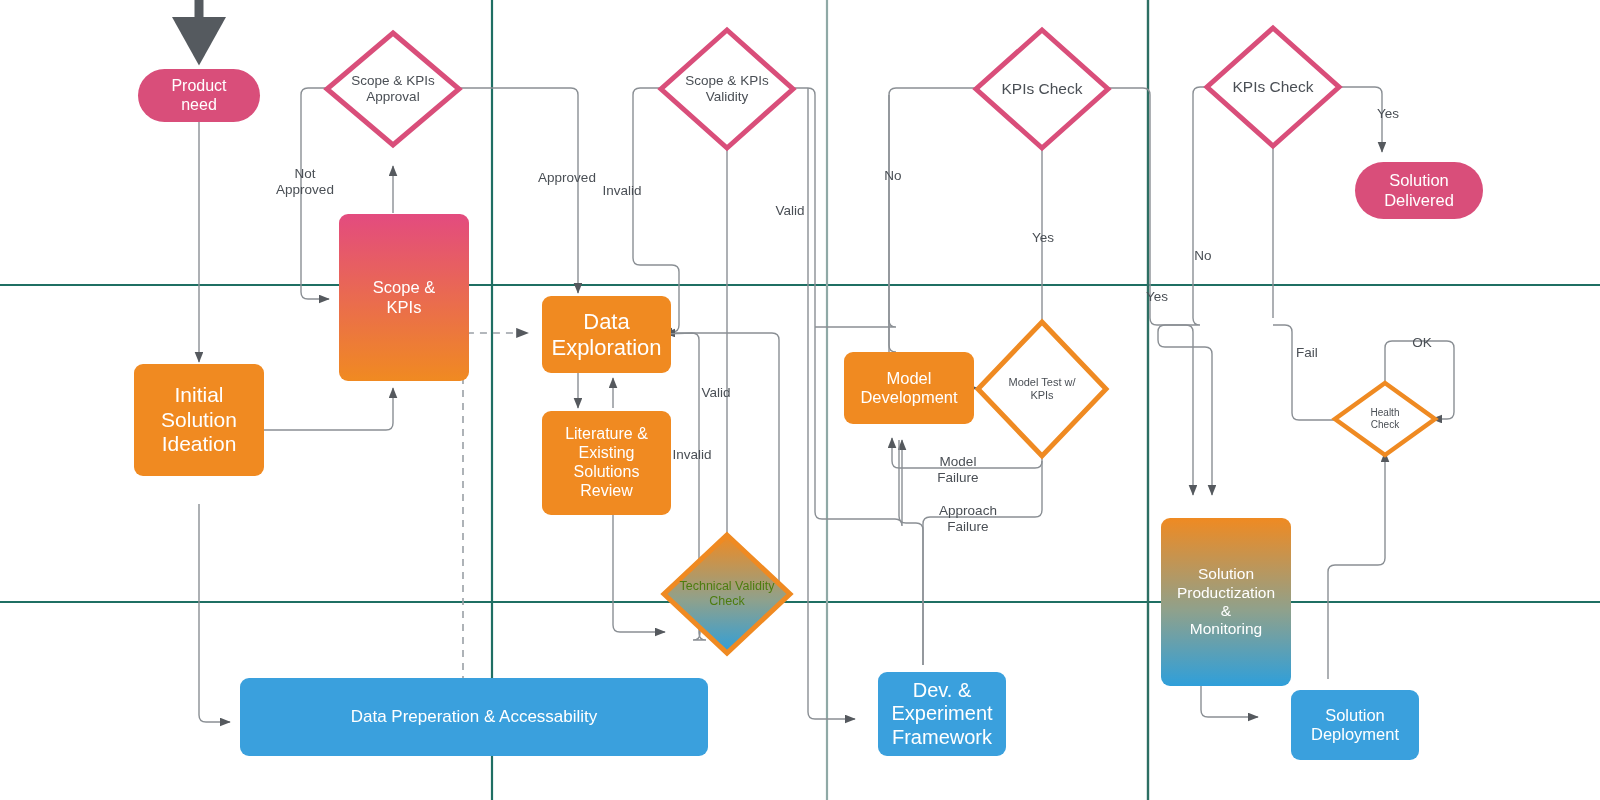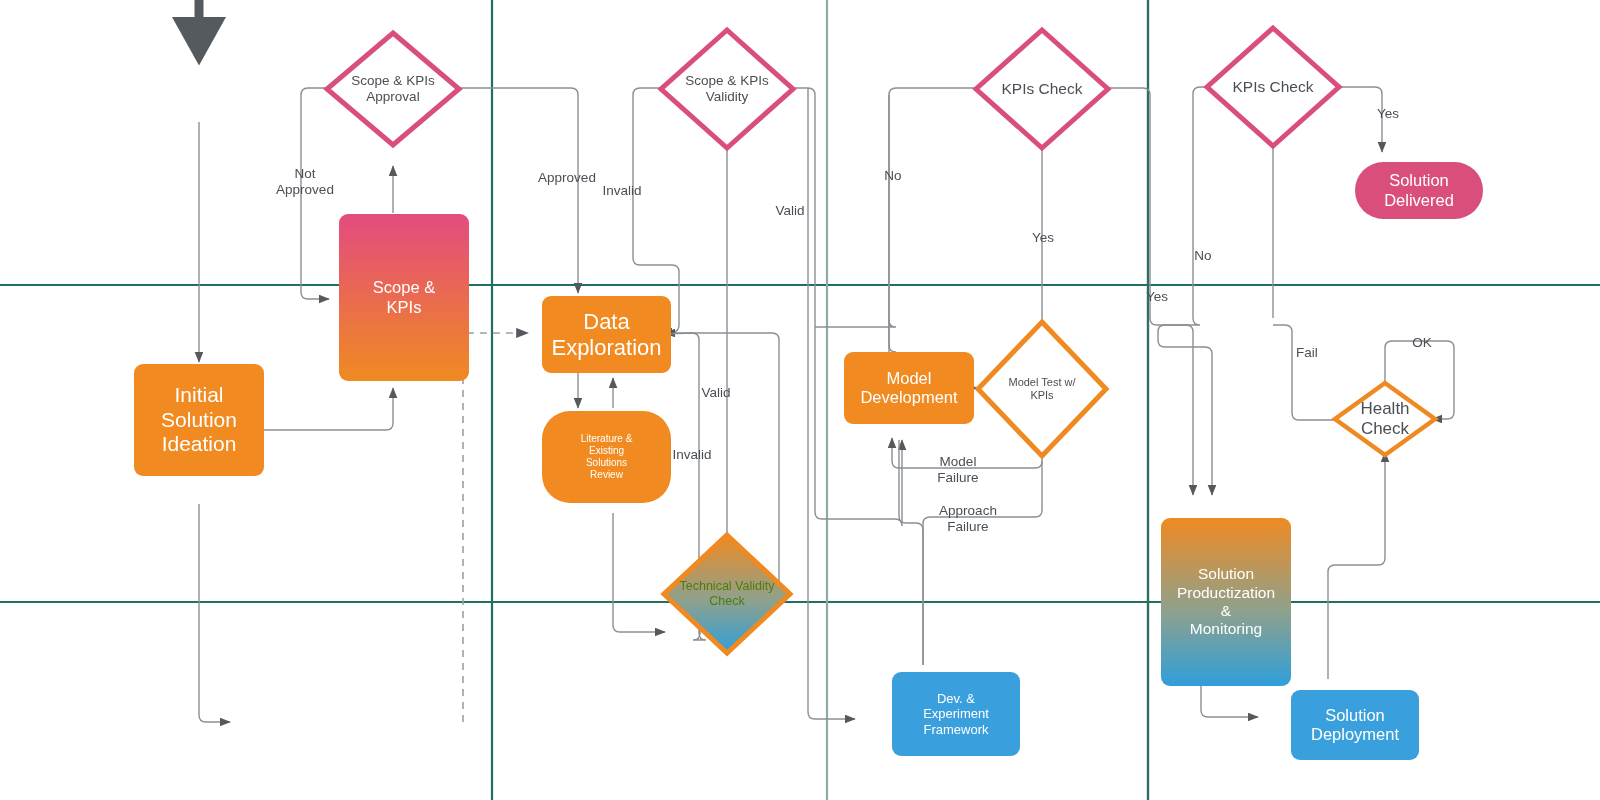--- a/index.html
+++ b/index.html
@@ -152,50 +152,56 @@
   </div>
   <div class="dtxt" style="left:972px;top:76px;width:140px;height:26px;font-size:15.5px;">
     <span>KPIs Check</span>
   </div>
   <div class="dtxt" style="left:1203px;top:74px;width:140px;height:26px;font-size:15.5px;">
     <span>KPIs Check</span>
   </div>
   <div class="dtxt" style="left:982px;top:366px;width:120px;height:46px;font-size:11px;">
     <span>Model Test w/<br>KPIs</span>
   </div>
-  <div class="dtxt" style="left:1338px;top:396px;width:94px;height:46px;font-size:17px;">
+  <div class="dtxt" style="left:1338px;top:396px;width:94px;height:46px;font-size:10px;">
     <span>Health<br>Check</span>
   </div>
   <div class="dtxt dtxt-w" style="left:652px;top:572px;width:150px;height:44px;font-size:12.5px;">
     <span>Technical Validity<br>Check</span>
   </div>
 
+  <div class="node pill" style="left:138px;top:69px;width:122px;height:53px;background:#d94e7a;font-size:16px;">
+    <span>Product<br>need</span>
+  </div>
 
   <div class="node rect" style="left:339px;top:214px;width:130px;height:167px;background:linear-gradient(#e34b7f,#f08a21);font-size:16.5px;">
     <span>Scope &amp;<br>KPIs</span>
   </div>
 
   <div class="node rect" style="left:134px;top:364px;width:130px;height:112px;background:#f08a21;font-size:21px;">
     <span>Initial<br>Solution<br>Ideation</span>
   </div>
 
   <div class="node rect" style="left:542px;top:296px;width:129px;height:77px;background:#f08a21;font-size:22px;">
     <span>Data<br>Exploration</span>
   </div>
 
-  <div class="node rect" style="left:542px;top:411px;width:129px;height:92px;background:#f08a21;font-size:10px;border-radius:28px;">
+  <div class="node rect" style="left:542px;top:411px;width:129px;height:104px;background:#f08a21;font-size:16px;">
     <span>Literature &amp;<br>Existing<br>Solutions<br>Review</span>
   </div>
 
+  <div class="node rect" style="left:240px;top:678px;width:468px;height:78px;background:#3aa0dd;font-size:17px;">
+    <span>Data Preperation &amp; Accessability</span>
+  </div>
 
   <div class="node rect" style="left:844px;top:352px;width:130px;height:72px;background:#f08a21;font-size:16.5px;">
     <span>Model<br>Development</span>
   </div>
 
-  <div class="node rect" style="left:878px;top:672px;width:128px;height:84px;background:#3aa0dd;font-size:13px;margin-left:14px;">
+  <div class="node rect" style="left:878px;top:672px;width:128px;height:84px;background:#3aa0dd;font-size:20px;">
     <span>Dev. &amp;<br>Experiment<br>Framework</span>
   </div>
 
   <div class="node pill" style="left:1355px;top:162px;width:128px;height:57px;background:#d94e7a;font-size:16.5px;">
     <span>Solution<br>Delivered</span>
   </div>
 
   <div class="node rect" style="left:1161px;top:518px;width:130px;height:168px;background:linear-gradient(#ef8a22 0%,#8fa18c 55%,#2f9fda 100%);font-size:15.5px;">
     <span>Solution<br>Productization<br>&amp;<br>Monitoring</span>
   </div>

